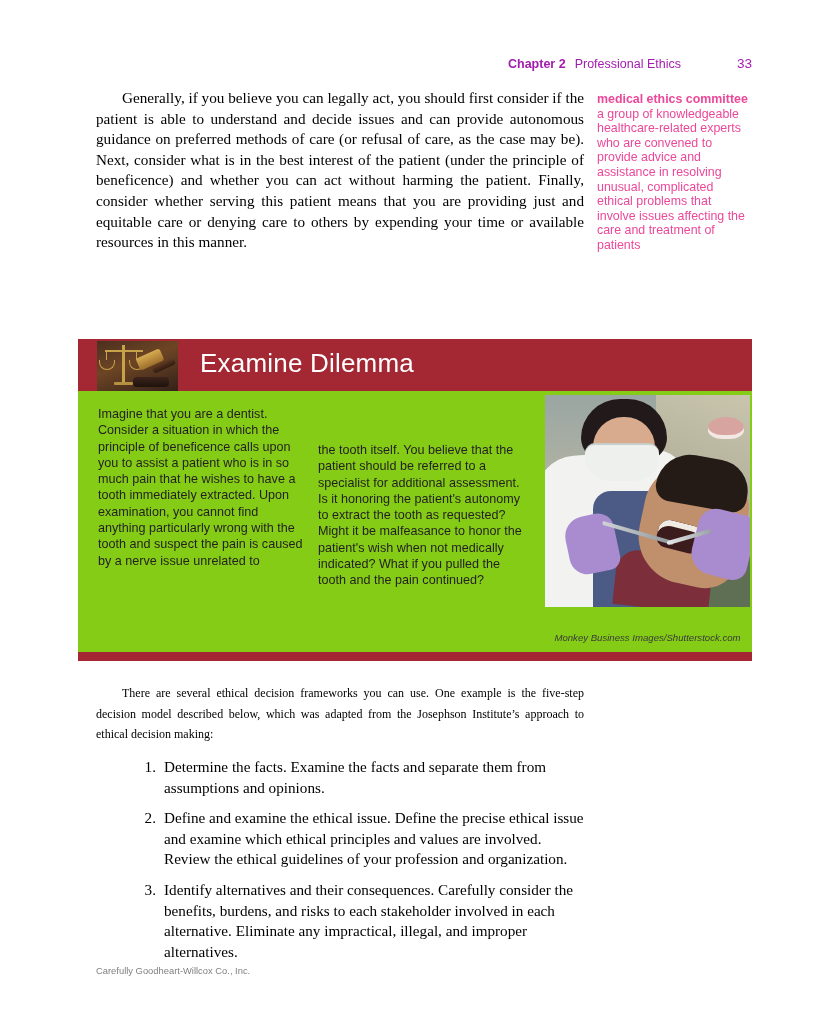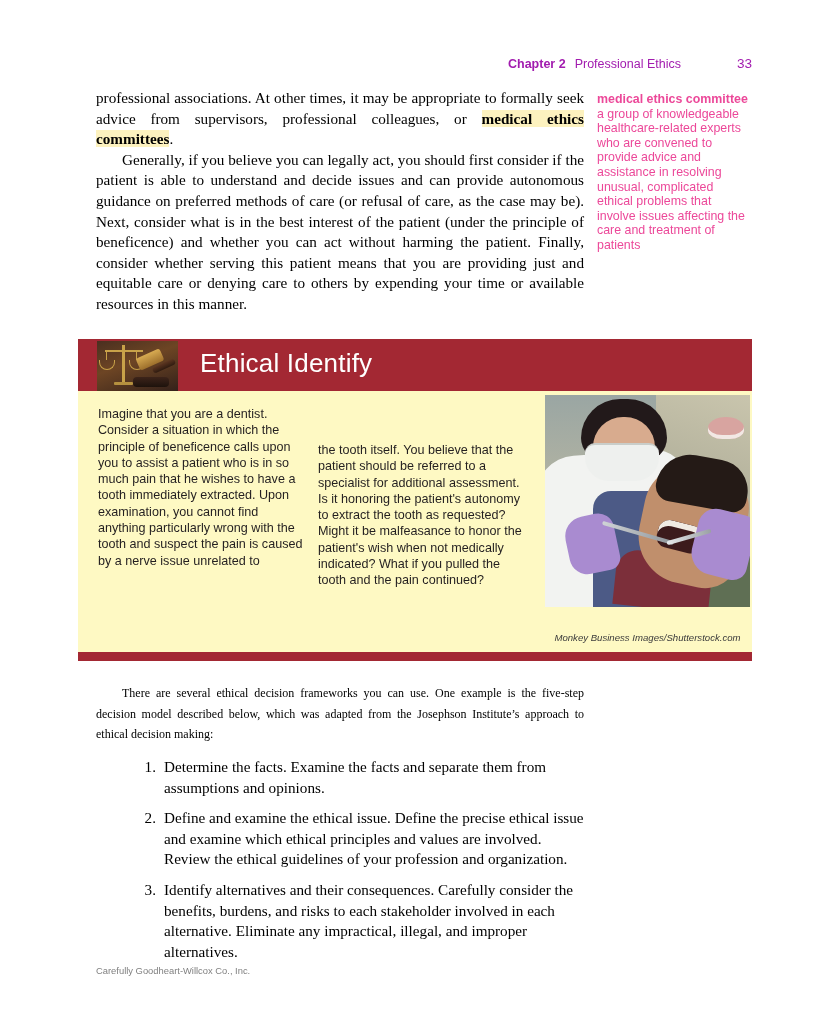--- a/index.html
+++ b/index.html
@@ -163,21 +163,21 @@
     left: 122px;
     top: 9px;
     font-family: "Liberation Sans", sans-serif;
     font-size: 26px;
     color: #ffffff;
     letter-spacing: 0.2px;
   }
 
   .feature-body {
     position: relative;
-    background: #fef9c3;
+    background: #84cc16;
     padding: 0;
     height: 261px;
   }
   .dilemma-col {
     position: absolute;
     top: 15px;
     font-family: "Liberation Sans", sans-serif;
     font-size: 12.6px;
     line-height: 16.3px;
     color: #231f20;
@@ -349,21 +349,20 @@
   }
 </style>
 </head>
 <body>
 
 <div class="running-head">
   <span class="chap">Chapter 2</span><span class="sep"></span><span>Professional Ethics</span><span class="folio">33</span>
 </div>
 
 <div class="body-col">
-  <p><span>professional associations. At other times, it may be appropriate to for­mally seek advice from supervisors, professional colleagues, or </span><span class="hl">medical ethics committees</span><span>.</span></p>
   <p class="indent">Generally, if you believe you can legally act, you should first consider if the patient is able to understand and decide issues and can provide autonomous guidance on preferred methods of care (or refusal of care, as the case may be). Next, consider what is in the best interest of the patient (under the principle of beneficence) and whether you can act without harming the patient. Finally, consider whether serving this patient means that you are providing just and equitable care or deny­ing care to others by expending your time or available resources in this manner.</p>
 </div>
 
 <div class="margin-col">
   <span class="term">medical ethics committee</span>
   <span class="def">a group of knowledgeable healthcare-related experts who are convened to provide advice and assistance in resolving unusual, complicated ethical problems that involve issues affecting the care and treatment of patients</span>
 </div>
 
 <div class="feature">
 
@@ -373,21 +372,21 @@
       <div class="scale-post"></div>
       <div class="pan-str l"></div>
       <div class="pan-str r"></div>
       <div class="pan l"></div>
       <div class="pan r"></div>
       <div class="scale-base"></div>
       <div class="gavel-head"></div>
       <div class="gavel-handle"></div>
       <div class="gavel-block"></div>
     </div>
-    <div class="feature-title">Ethical Identify</div>
+    <div class="feature-title">Examine Dilemma</div>
   </div>
 
   <div class="feature-body">
     <div class="dilemma-col one">Imagine that you are a dentist. Consider a situation in which the principle of beneficence calls upon you to assist a patient who is in so much pain that he wishes to have a tooth immediately extracted. Upon examination, you cannot find anything particularly wrong with the tooth and suspect the pain is caused by a nerve issue unrelated to</div>
     <div class="dilemma-col two">the tooth itself. You believe that the patient should be referred to a specialist for additional assessment. Is it honoring the patient's autonomy to extract the tooth as requested? Might it be malfeasance to honor the patient's wish when not medically indicated? What if you pulled the tooth and the pain continued?</div>
 
     <div class="photo-wrap">
       <div class="photo">
         <div class="wall"></div>
         <div class="wall2"></div>

